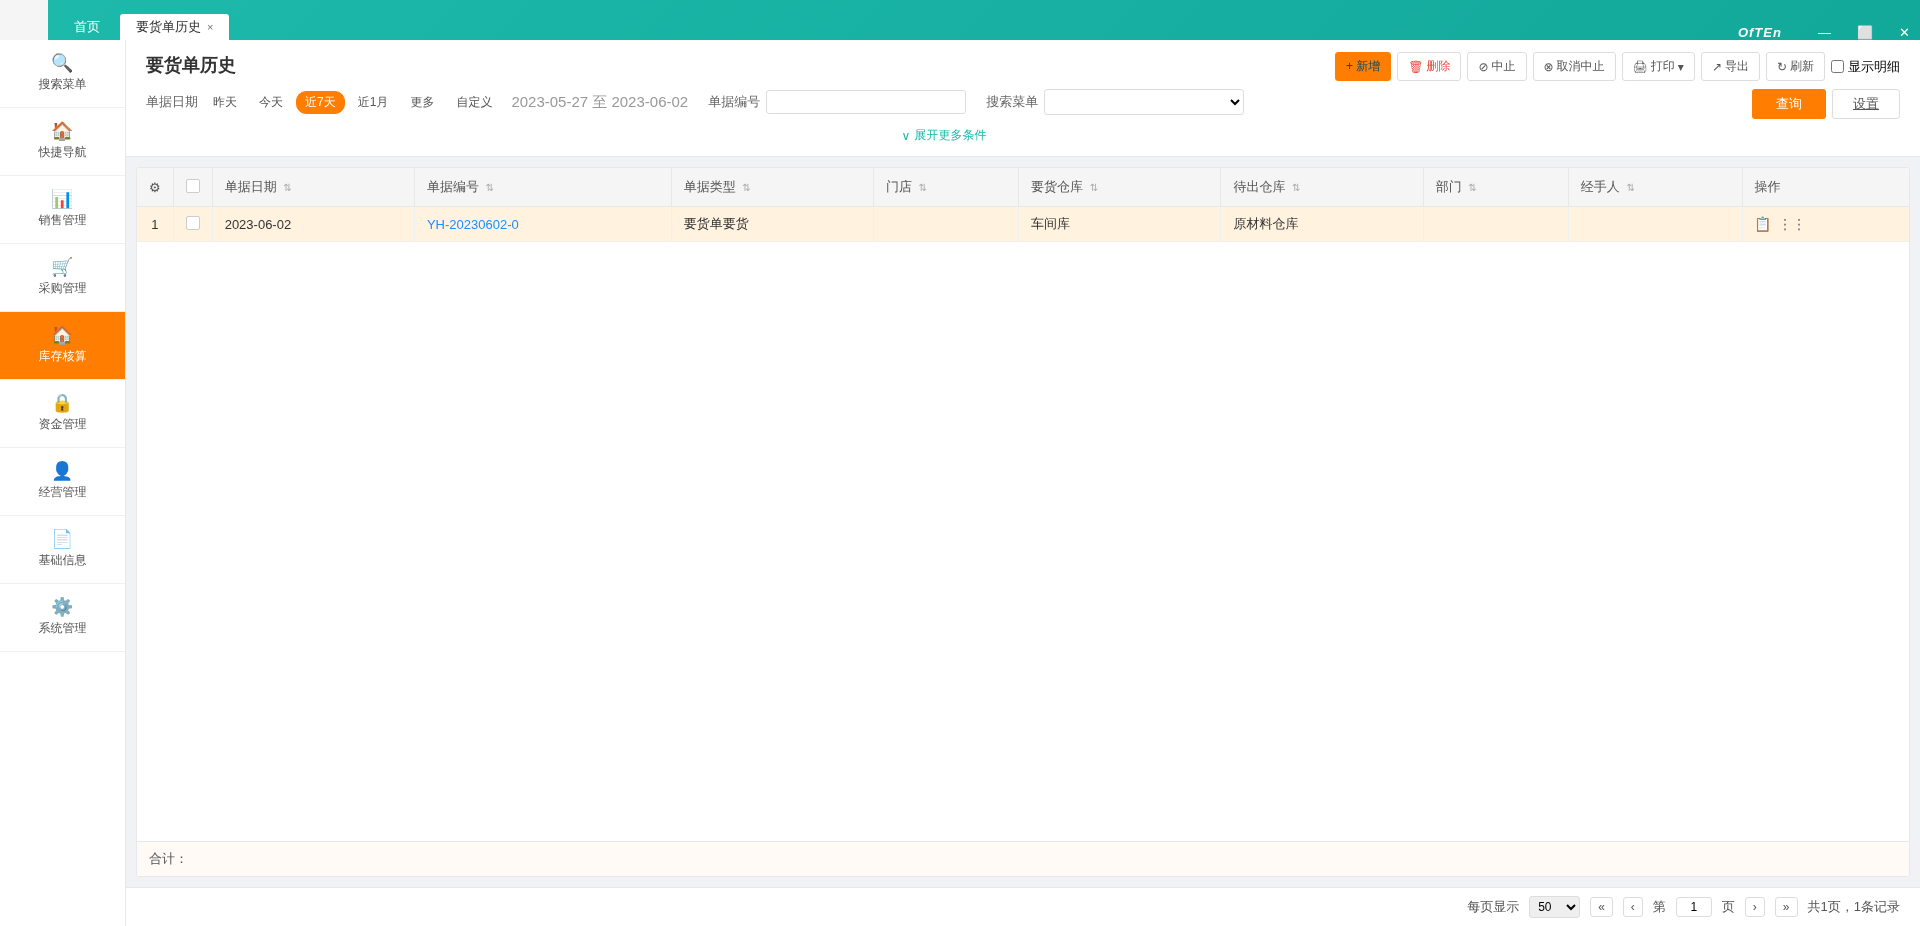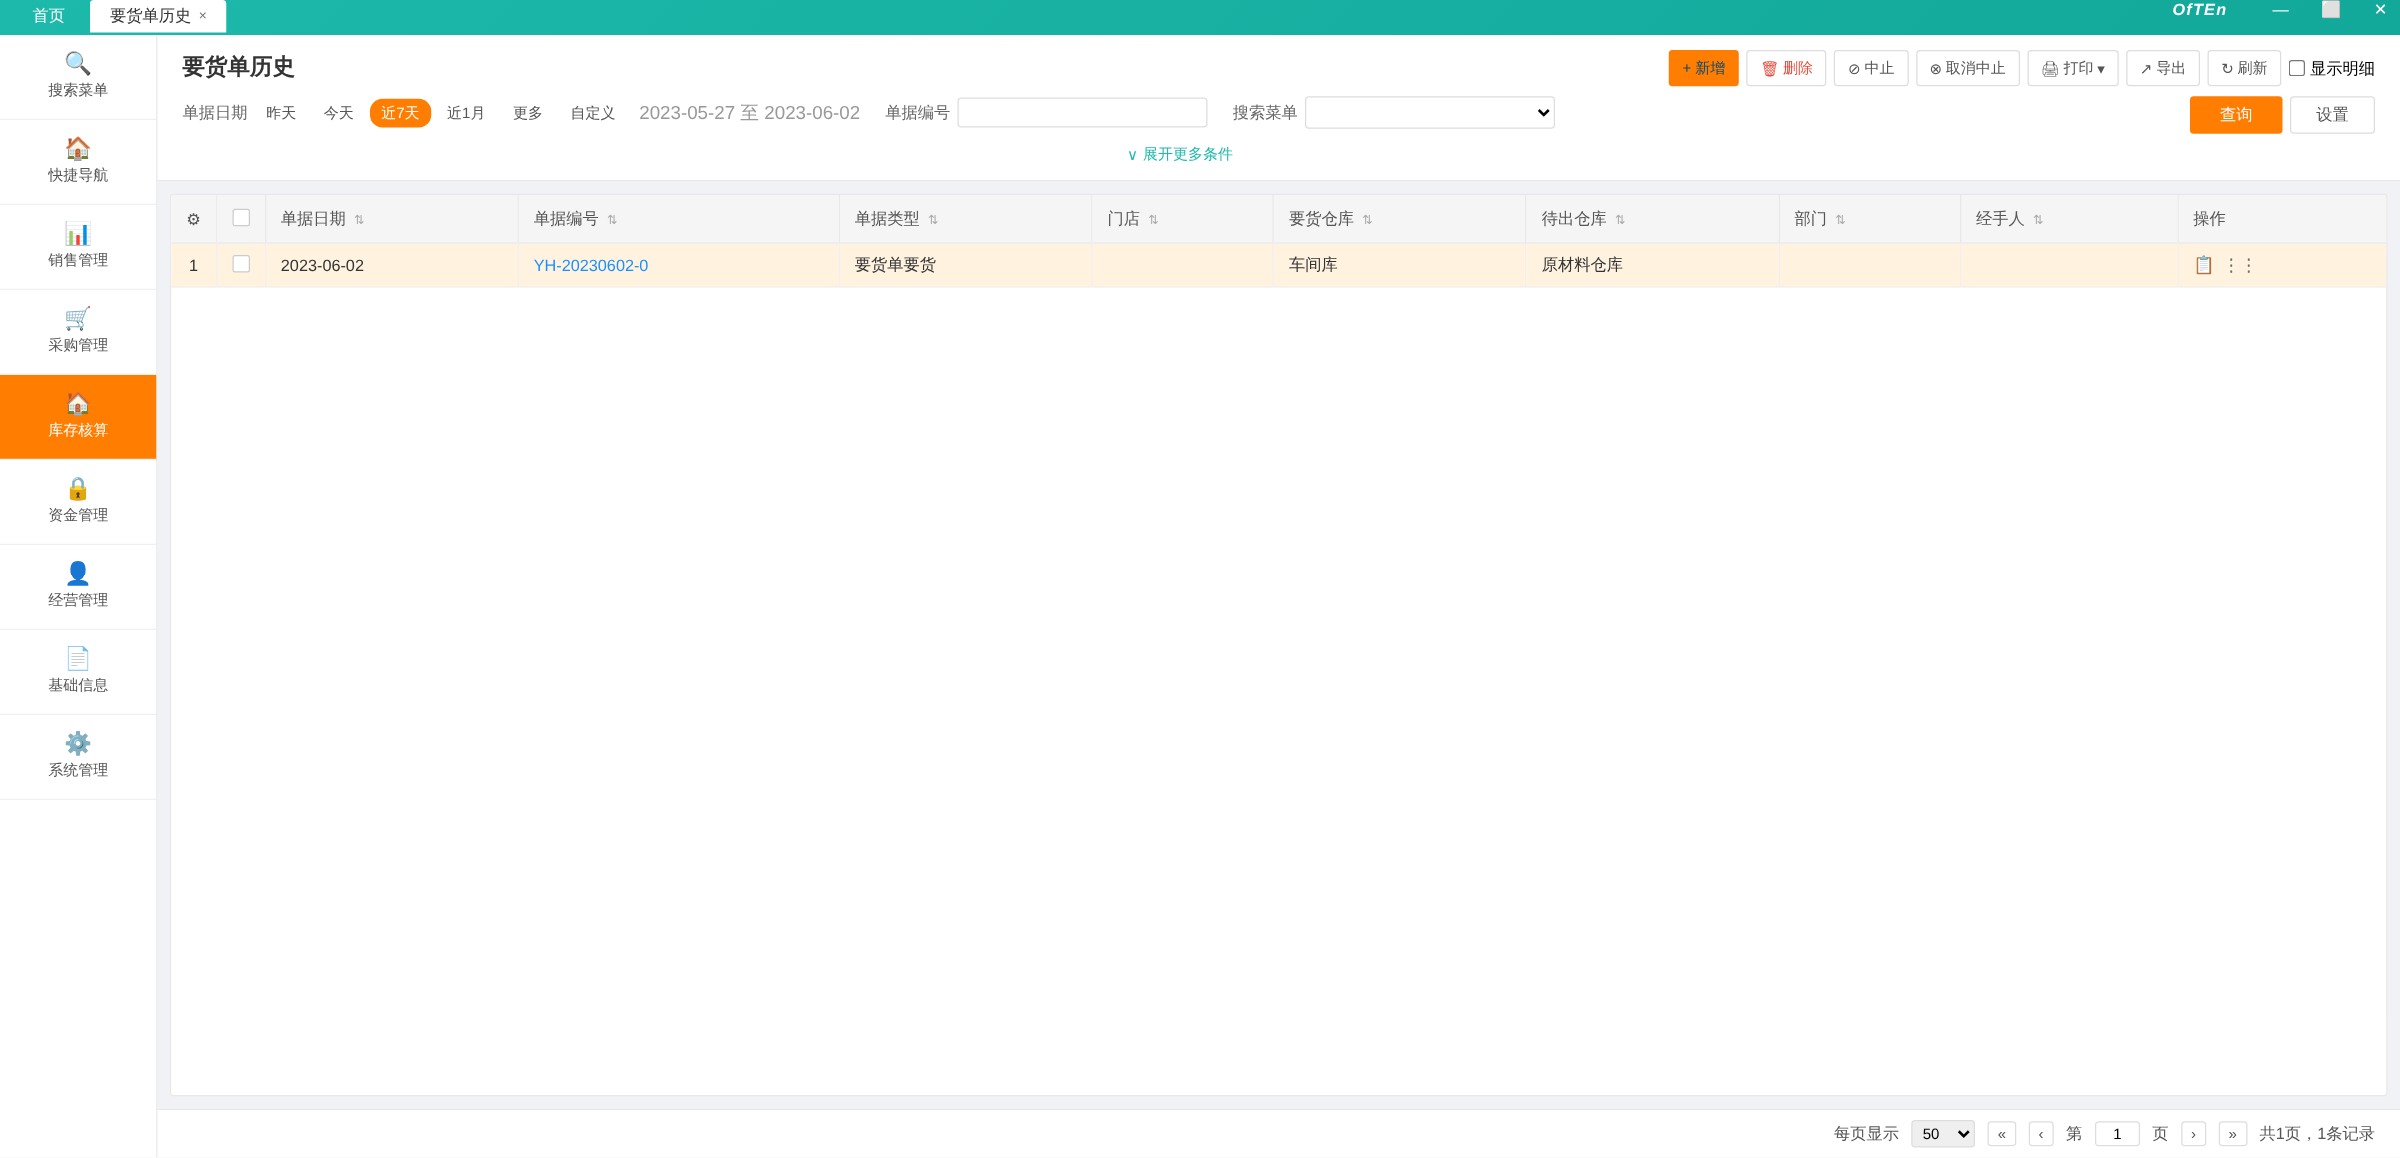--- a/index.html
+++ b/index.html
@@ -1,26 +1,27 @@
 <!DOCTYPE html>
 <html><head>
   <meta charset="utf-8">
   <style>
     * { box-sizing: border-box; margin: 0; padding: 0; }
     body { font-family: 'Microsoft YaHei', Arial, sans-serif; font-size: 13px; background: #f5f5f5; display: flex; flex-direction: column; height: 926px; overflow: hidden; }
 
     
     .top-bar {
-      height: 28px;
+      height: 40px;
       background: linear-gradient(135deg, #1db9aa, #12a89a);
       display: flex;
-      align-items: flex-start;
+      align-items: flex-end;
       padding: 0 10px;
       color: white;
       flex-shrink: 0;
+      margin-left: 48px;
     }
     .top-bar-tabs {
       display: flex;
       align-items: center;
       gap: 4px;
       flex: 1;
     }
     .tab-item {
       padding: 4px 16px;
       border-radius: 3px 3px 0 0;
@@ -221,20 +222,21 @@
       font-size: 13px;
     }
     .settings-btn {
       background: white;
       color: #555;
       border: 1px solid #ddd;
       border-radius: 3px;
       padding: 5px 20px;
       cursor: pointer;
       font-size: 13px;
+      text-decoration: underline;
     }
 
     
     .table-wrapper {
       flex: 1;
       background: white;
       margin: 10px;
       border: 1px solid #e8e8e8;
       border-radius: 3px;
       overflow: auto;
@@ -554,20 +556,23 @@
               <div class="col-action">
                 <span class="action-icon" title="编辑">📋</span>
                 <span class="action-icon" title="更多">⋮⋮</span>
               </div>
             </td>
           </tr>
         </tbody>
       </table>
 
       <div style="flex:1;"></div>
+      <div class="table-footer">
+        <span>合计：</span>
+      </div>
     </div>
 
     <div class="pagination-bar">
       <span>每页显示</span>
       <select>
         <option value="10">10</option>
         <option value="20">20</option>
         <option value="50" selected="">50</option>
         <option value="100">100</option>
       </select>

